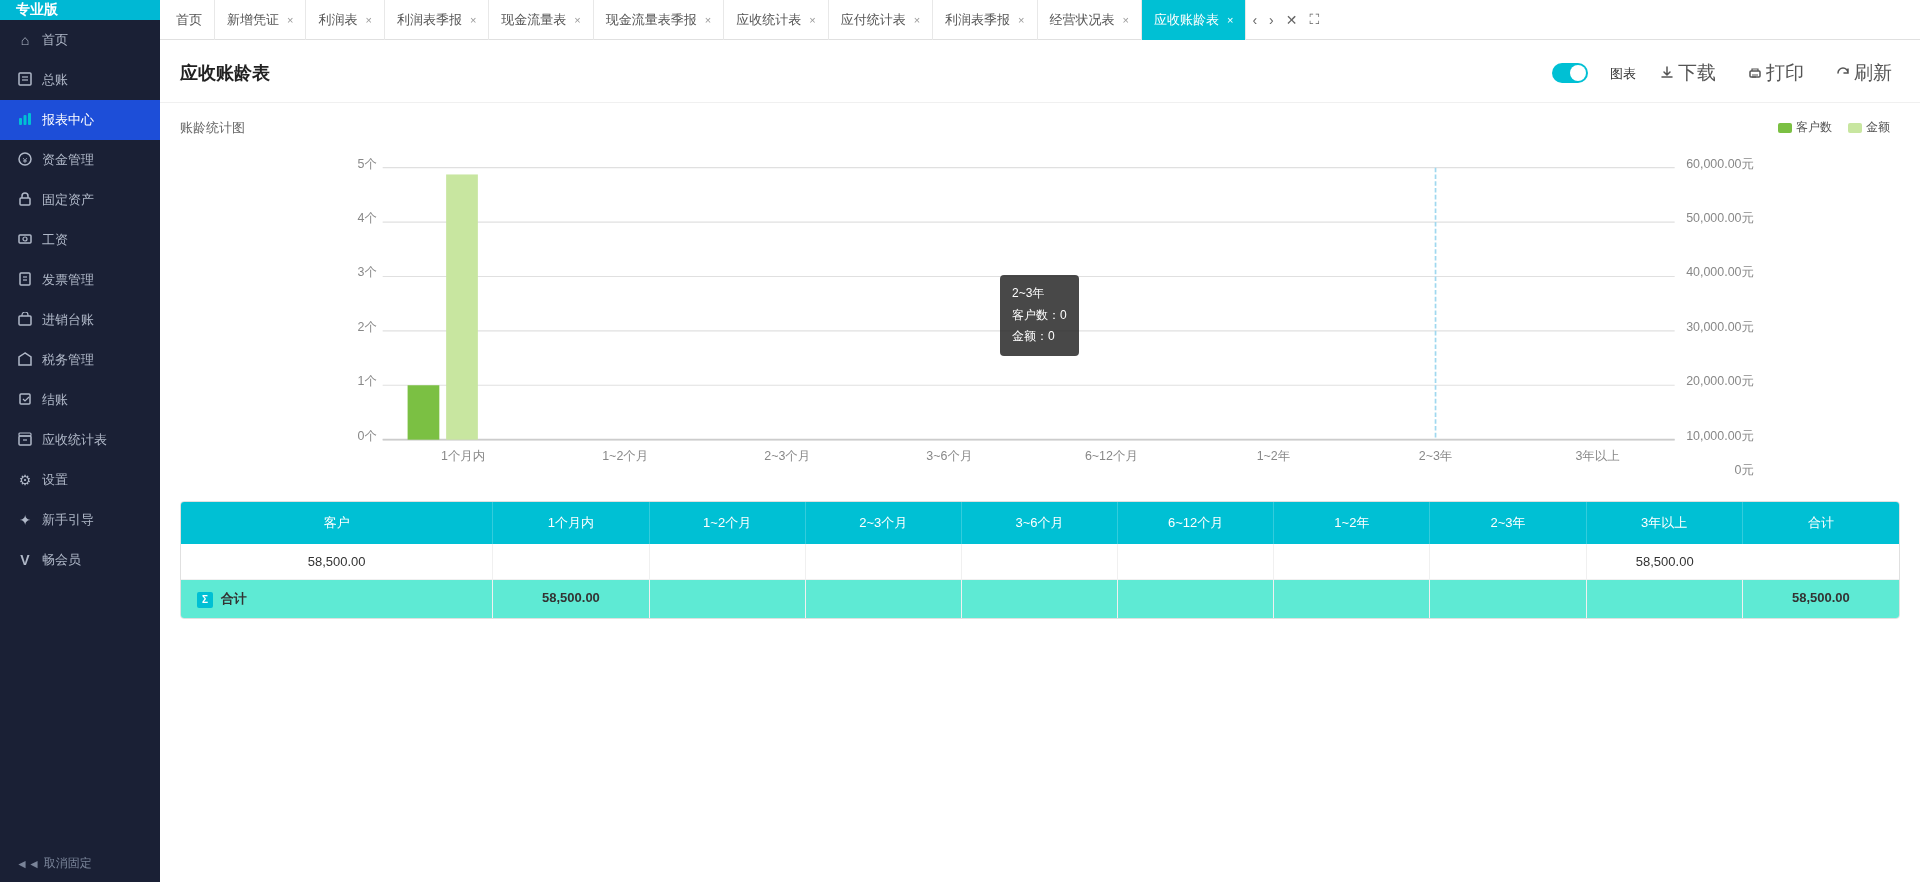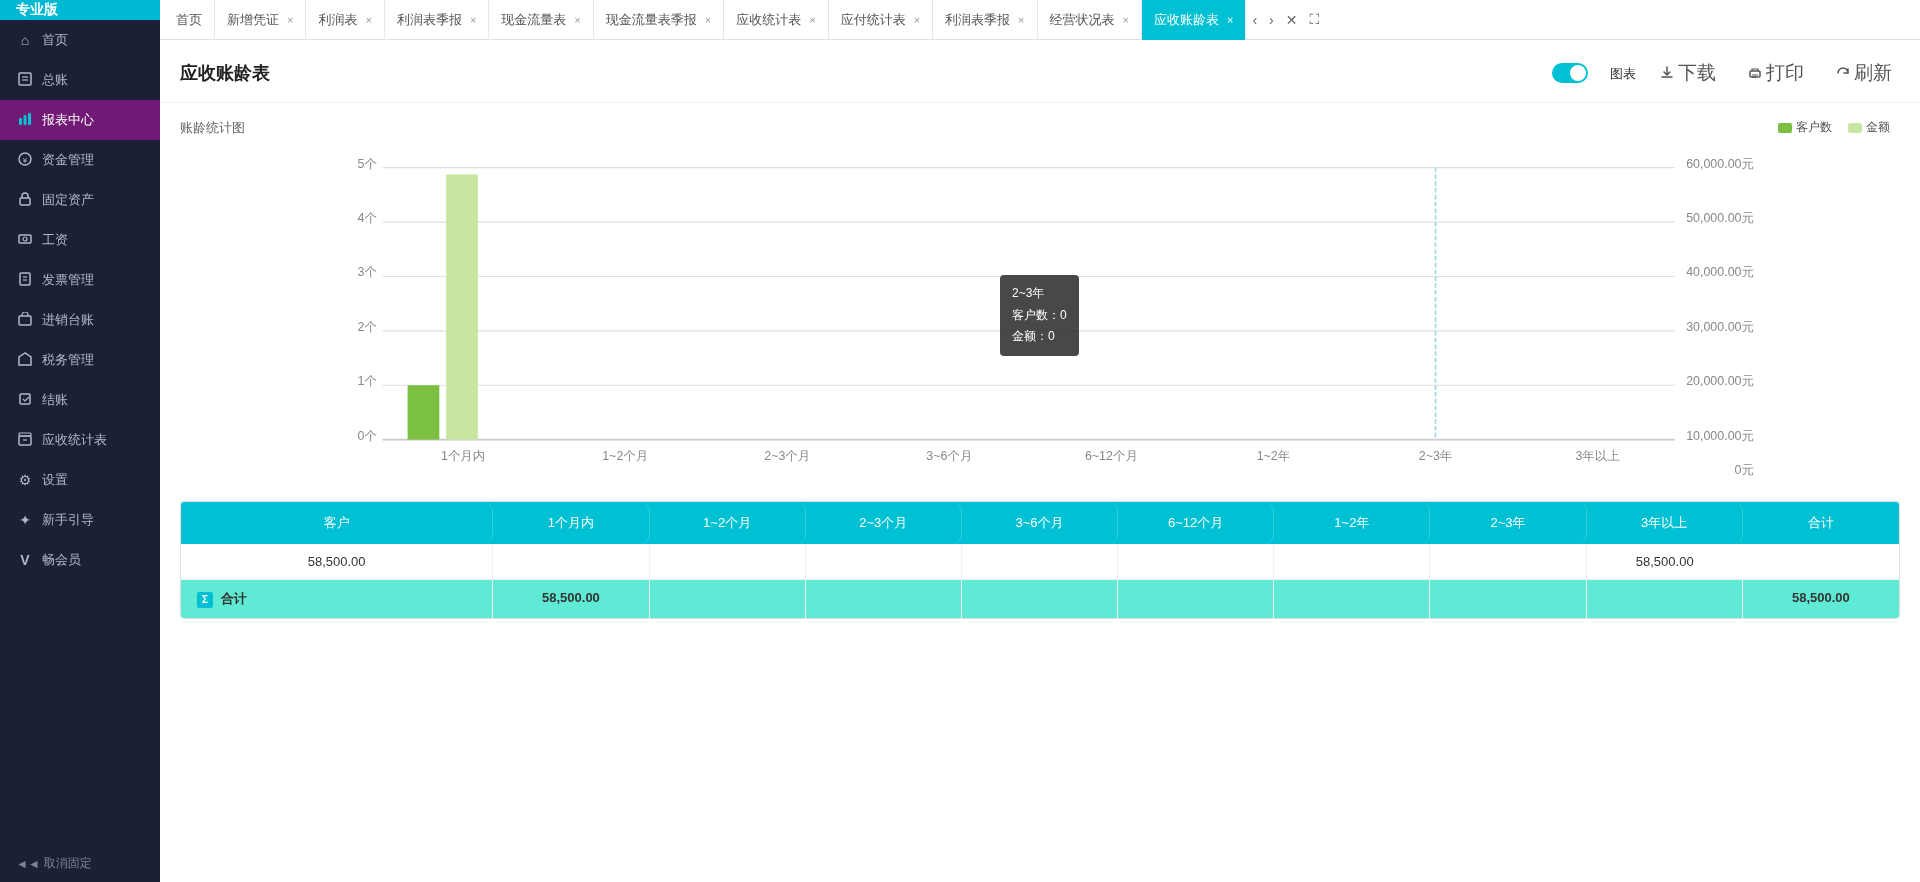--- a/index.html
+++ b/index.html
@@ -27,21 +27,21 @@
     }
     .sidebar-item {
       display: flex;
       align-items: center;
       padding: 11px 16px;
       cursor: pointer;
       color: #b0b8c8;
       font-size: 13px;
       gap: 8px;
     }
-    .sidebar-item.active { background: #701a75; color: white; }
+    .sidebar-item.active { background: #1d4ed8; color: white; }
     .sidebar-icon { font-size: 14px; width: 18px; text-align: center; }
     .sidebar-bottom {
       margin-top: auto;
       padding: 10px 16px;
       color: #7a8499;
       font-size: 12px;
       cursor: pointer;
       display: flex;
       align-items: center;
       gap: 4px;
@@ -226,21 +226,20 @@
       display: grid;
       grid-template-columns: 2fr 1fr 1fr 1fr 1fr 1fr 1fr 1fr 1fr 1fr;
       background: #00c0d4;
       color: white;
       font-size: 13px;
     }
     .table-header-cell {
       padding: 12px 8px;
       text-align: center;
       border-right: 1px solid rgba(255,255,255,0.2);
-      border-radius: 9px;
     }
     .table-header-cell:last-child { border-right: none; }
     .table-data-row {
       display: grid;
       grid-template-columns: 2fr 1fr 1fr 1fr 1fr 1fr 1fr 1fr 1fr 1fr;
       border-bottom: 1px solid #f0f0f0;
       font-size: 13px;
     }
     .table-data-row:last-child { border-bottom: none; }
     .table-data-row.total-row {

